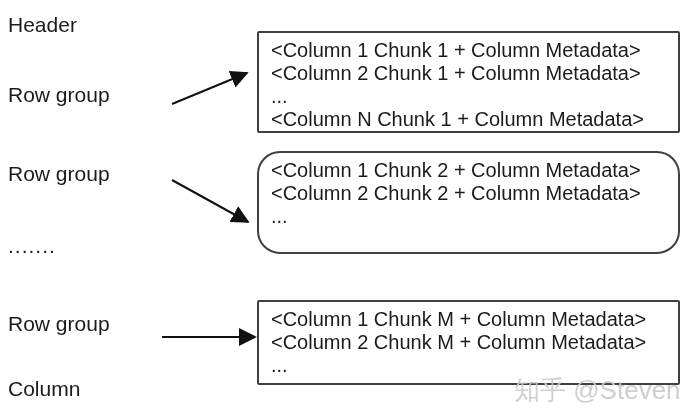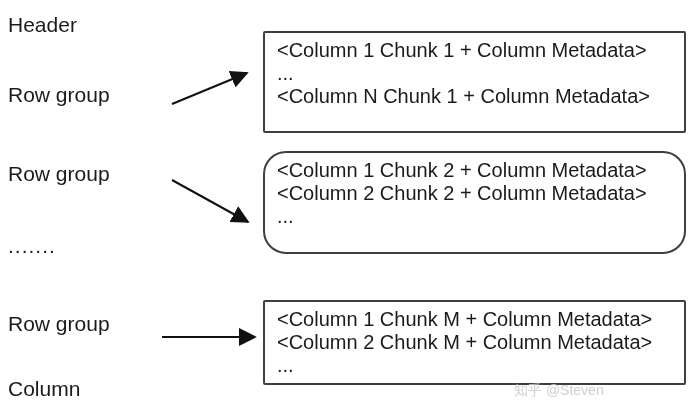--- a/index.html
+++ b/index.html
@@ -27,21 +27,21 @@
     color:var(--text);
   }
   .lbl-header{top:10px;}
   .lbl-rg1{top:80px;}
   .lbl-rg2{top:159px;}
   .lbl-dots{top:231px;letter-spacing:1px;}
   .lbl-rg3{top:309px;}
   .lbl-footer{top:374px;}
   .chunk-box{
     position:absolute;
-    left:263px;
+    left:257px;
     width:423px;
     border:2px solid var(--border);
     border-radius:2px;
     background:#fff;
     padding:6px 0 0 12px;
   }
   .box-1{top:31px;height:102px;}
   .box-2{top:151px;height:103px;border-radius:23px;}
   .box-3{top:300px;height:85px;}
   .chunk-line{
@@ -51,21 +51,21 @@
     color:var(--text);
   }
   .arrow-layer{
     position:absolute;
     left:0;top:0;width:689px;height:419px;
     pointer-events:none;
   }
   .watermark{
     position:absolute;
     left:514px;top:378px;
-    font-size:14px;
+    font-size:26px;
     line-height:24px;
     white-space:nowrap;
     color:var(--watermark);
     opacity:0.88;
     z-index:5;
   }
 </style>
 </head>
 <body>
 
@@ -73,20 +73,21 @@
 
   <div class="side-label lbl-header">Header</div>
   <div class="side-label lbl-rg1">Row group</div>
   <div class="side-label lbl-rg2">Row group</div>
   <div class="side-label lbl-dots">.......</div>
   <div class="side-label lbl-rg3">Row group</div>
   <div class="side-label lbl-footer">Column</div>
 
   <div class="chunk-box box-1">
     <div class="chunk-line">&lt;Column 1 Chunk 1 + Column Metadata&gt;</div>
+    <div class="chunk-line">&lt;Column 2 Chunk 1 + Column Metadata&gt;</div>
     <div class="chunk-line">...</div>
     <div class="chunk-line">&lt;Column N Chunk 1 + Column Metadata&gt;</div>
   </div>
 
   <div class="chunk-box box-2">
     <div class="chunk-line">&lt;Column 1 Chunk 2 + Column Metadata&gt;</div>
     <div class="chunk-line">&lt;Column 2 Chunk 2 + Column Metadata&gt;</div>
     <div class="chunk-line">...</div>
   </div>
 

